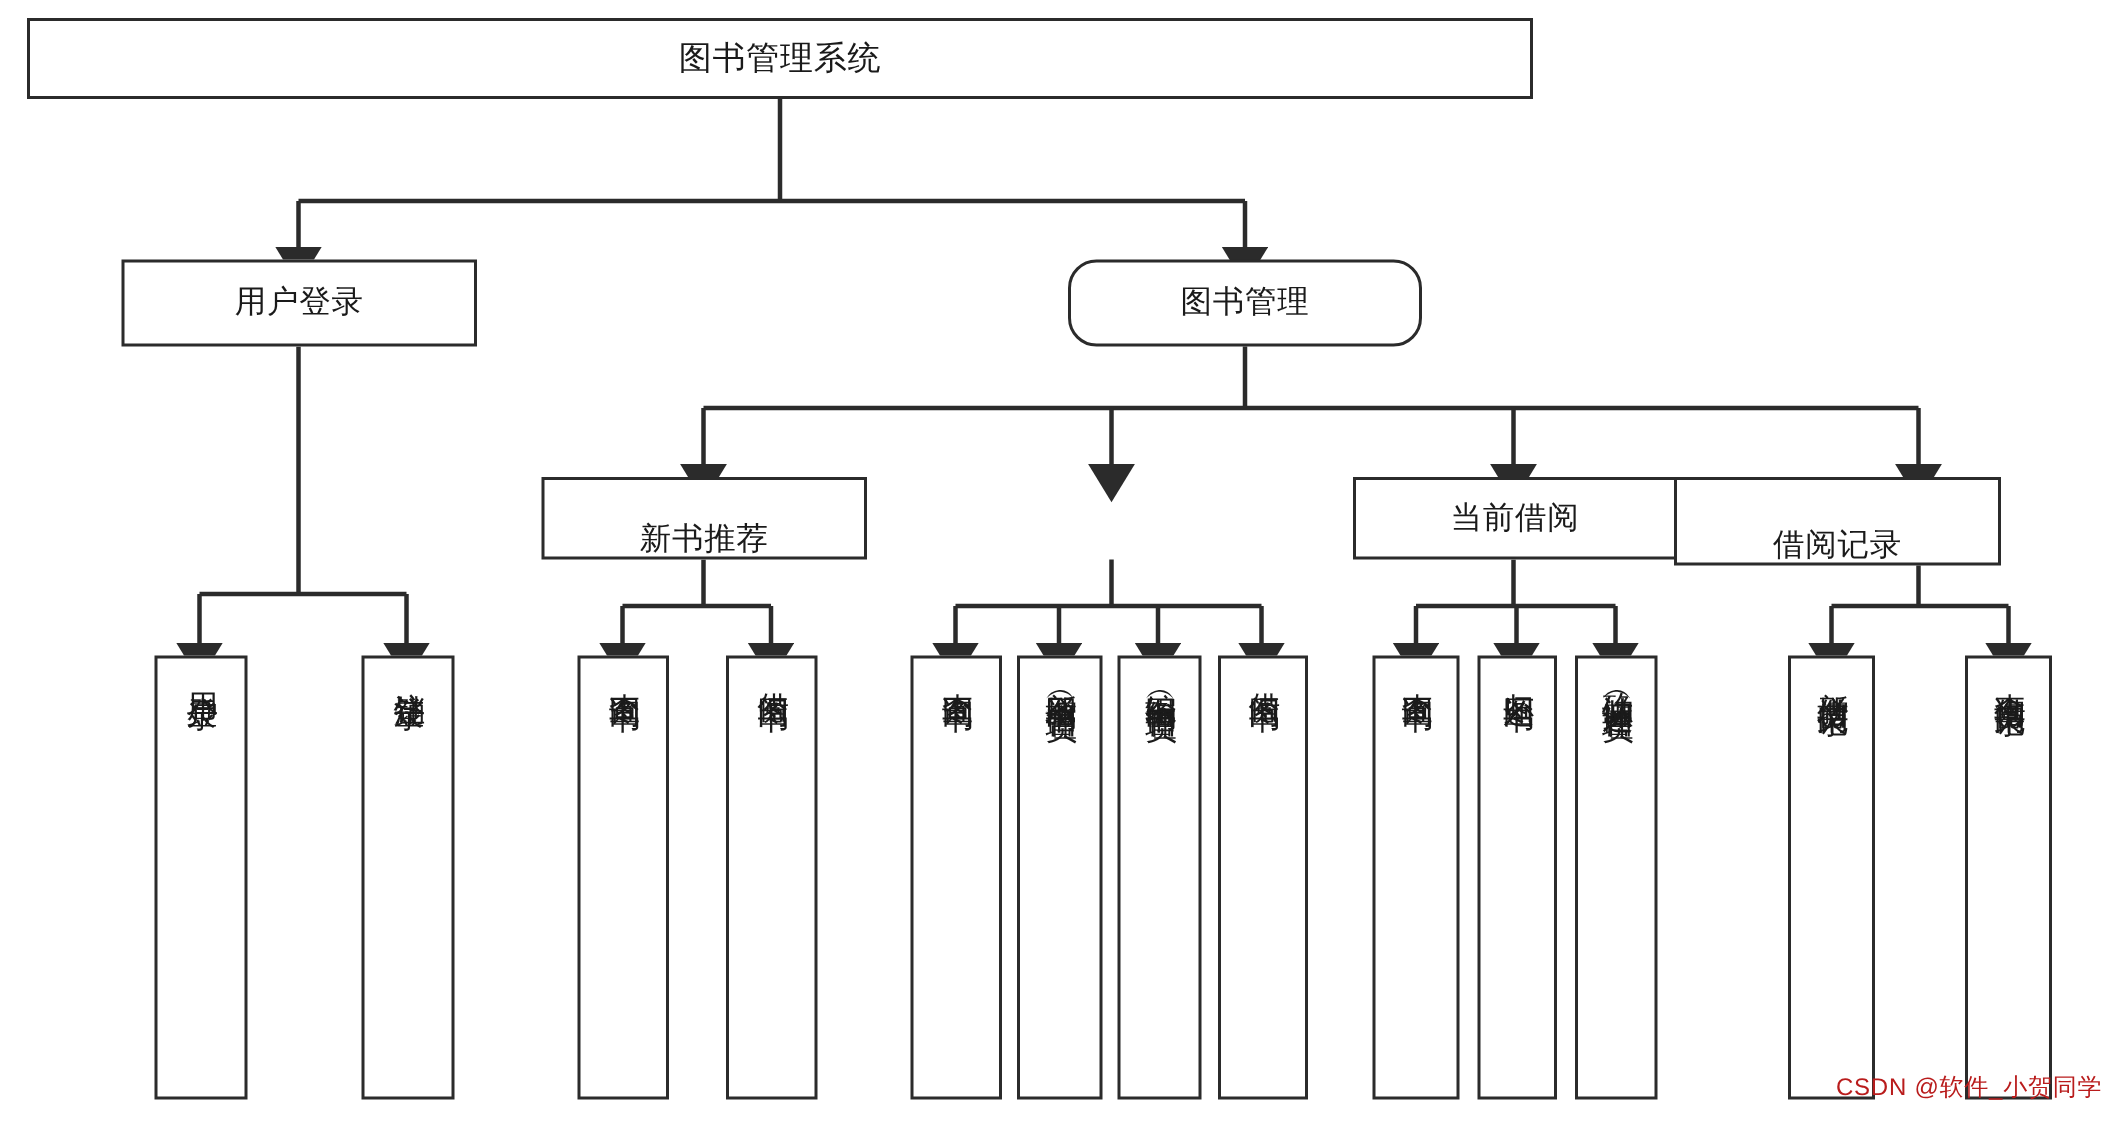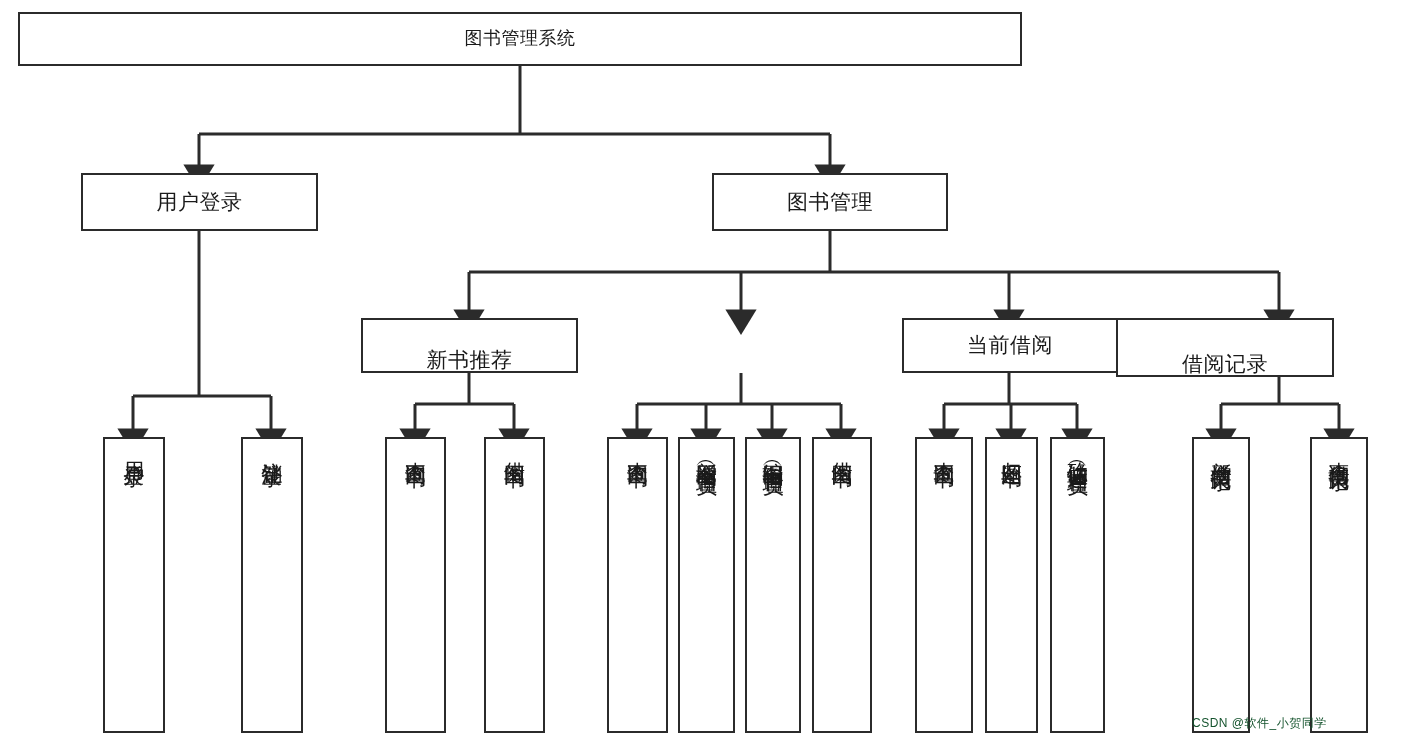--- a/index.html
+++ b/index.html
@@ -48,28 +48,29 @@
     padding-top: 6px;
   }
   .node.vert .label {
     writing-mode: vertical-rl;
     text-orientation: upright;
     font-size: 21px;
     line-height: 1.34;
     letter-spacing: 2px;
     white-space: nowrap;
   }
-  .node.root .label { font-size: 18px; }
+  .node.root .label { font-size: 22px; }
   .watermark {
     position: absolute;
-    color: #14532d;
-    font-size: 12px;
+    color: #b91c1c;
+    font-size: 16px;
     letter-spacing: 0.5px;
     white-space: nowrap;
     user-select: none;
+    margin-left: 32px;
   }
 </style>
 </head>
 <body>
 
 <div id="canvas">
 
   <svg class="edges" viewBox="0 0 1405 747" xmlns="http://www.w3.org/2000/svg">
     <defs>
       <marker id="arrow" markerWidth="10" markerHeight="11" refX="1.2" refY="5.2" orient="auto" markerUnits="strokeWidth">
@@ -122,21 +123,21 @@
     </g>
   </svg>
 
   <div class="node horiz root" style="left:18px; top:12px; width:1004px; height:54px;">
     <span class="label">图书管理系统</span>
   </div>
 
   <div class="node horiz" style="left:81px; top:173px; width:237px; height:58px;">
     <span class="label">用户登录</span>
   </div>
-  <div class="node horiz" style="left:712px; top:173px; width:236px; height:58px;">
+  <div class="node horiz" style="left:712px; top:173px; width:236px; height:58px;border-radius:19px;">
     <span class="label">图书管理</span>
   </div>
 
   <div class="node horiz" style="left:361px; top:318px; width:217px; height:55px;align-items:flex-end;">
     <span class="label">新书推荐</span>
   </div>
   <div class="node horiz" style="left:902px; top:318px; width:216px; height:55px;font-family:Liberation Serif, serif;">
     <span class="label">当前借阅</span>
   </div>
   <div class="node horiz" style="left:1116px; top:318px; width:218px; height:59px;align-items:flex-end;">

